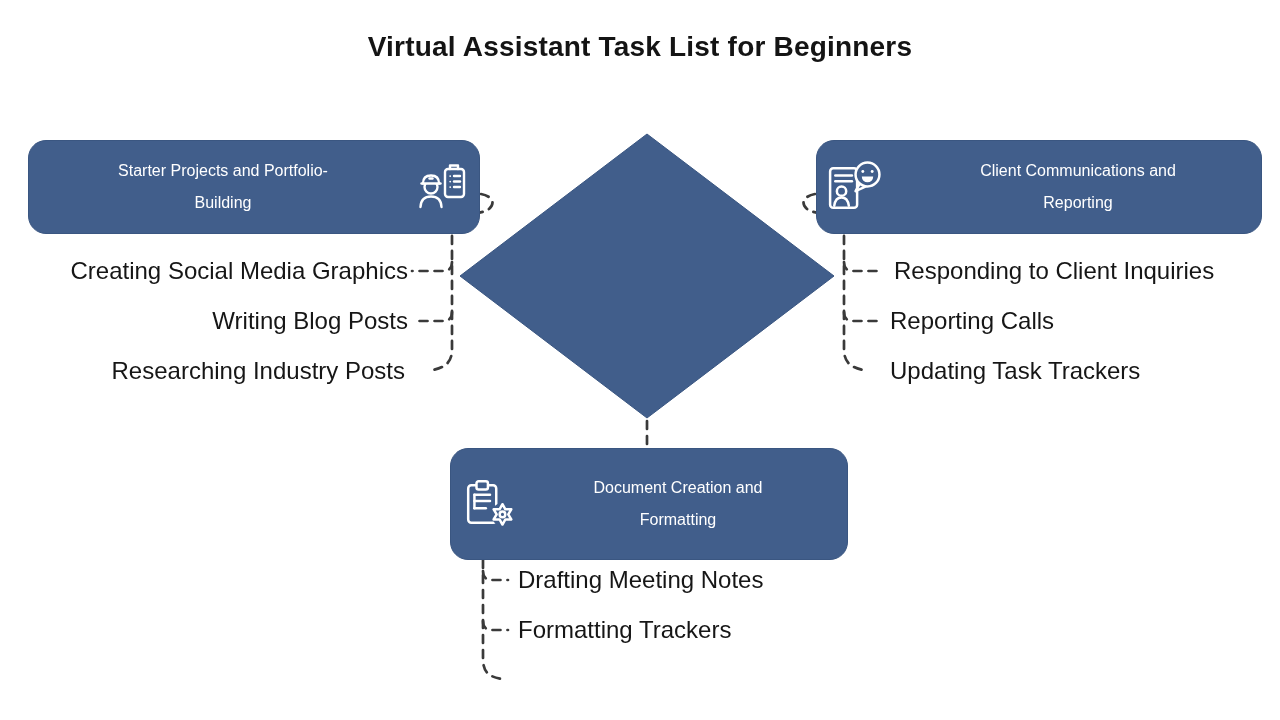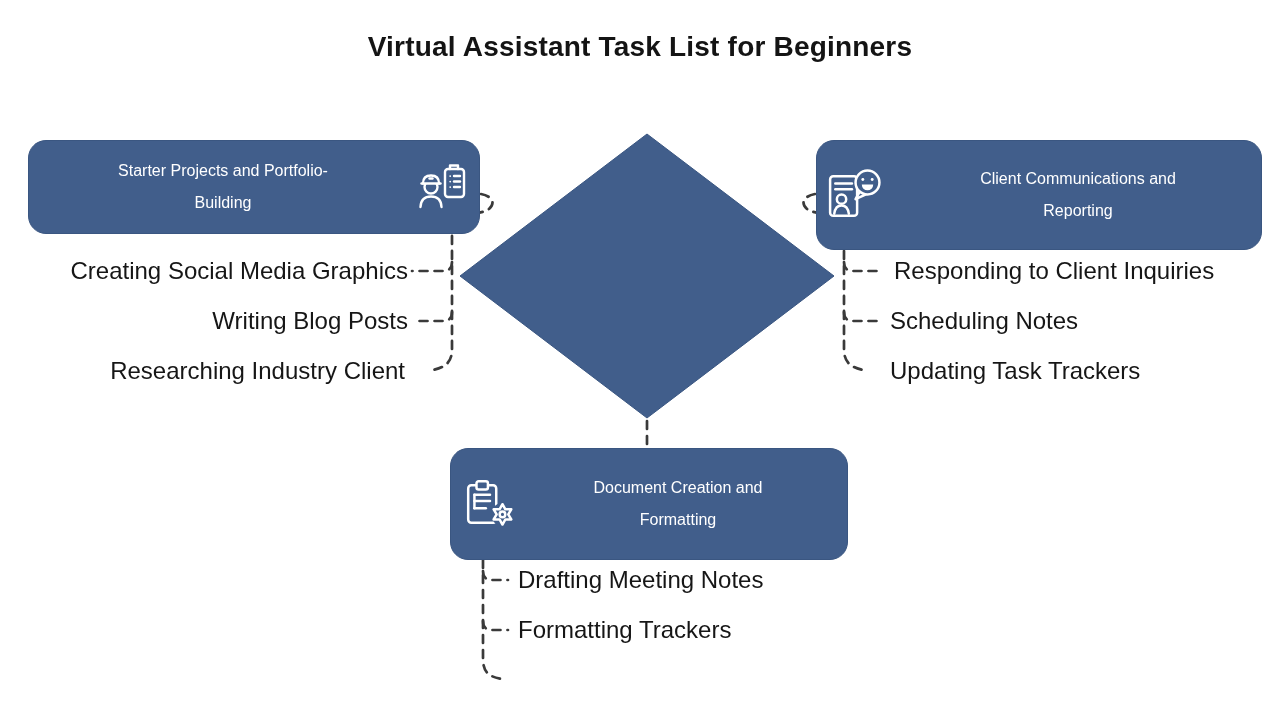--- a/index.html
+++ b/index.html
@@ -45,21 +45,21 @@
     width: 100%;
     text-align: center;
     font-size: 16px;
     line-height: 32px;
     white-space: pre-line;
   }
   .node .icon { position: absolute; top: 50%; transform: translateY(-52%); }
   #node-left   { left: 28px;  top: 140px; width: 452px; height: 94px; }
   #node-left .node-label { padding: 0 74px 0 12px; }
   #node-left .icon { right: 10px; }
-  #node-right  { left: 816px; top: 140px; width: 446px; height: 110px; padding-left: 8px; }
+  #node-right  { left: 816px; top: 140px; width: 446px; height: 94px; padding-left: 8px; }
   #node-right .node-label { padding: 0 10px 0 80px; }
   #node-right .icon { left: 10px; }
   #node-bottom { left: 450px; top: 448px; width: 398px; height: 112px; }
   #node-bottom .node-label { padding: 0 8px 0 66px; }
   #node-bottom .icon { left: 12px; }
   .diamond-label {
     position: absolute;
     left: 572px; top: 227px;
     width: 150px;
     text-align: center;
@@ -161,22 +161,22 @@
           <circle cx="38" cy="36" r="2.7"></circle>
         </g>
       </svg>
     </span>
     <div class="node-label">Document Creation and
 Formatting</div>
   </div>
 
   <div class="leaf align-right" style="right:872px; top:271px;">Creating Social Media Graphics</div>
   <div class="leaf align-right" style="right:872px; top:321px;">Writing Blog Posts</div>
-  <div class="leaf align-right" style="right:875px; top:371px;">Researching Industry Client</div>
+  <div class="leaf align-right" style="right:875px; top:371px;">Researching Industry Posts</div>
 
   <div class="leaf" style="left:894px; top:271px;">Responding to Client Inquiries</div>
-  <div class="leaf" style="left:890px; top:321px;">Scheduling Notes</div>
+  <div class="leaf" style="left:890px; top:321px;">Reporting Calls</div>
   <div class="leaf" style="left:890px; top:371px;">Updating Task Trackers</div>
 
   <div class="leaf" style="left:518px; top:580px;">Drafting Meeting Notes</div>
   <div class="leaf" style="left:518px; top:630px;">Formatting Trackers</div>
 
 </div>
 
 </body></html>

